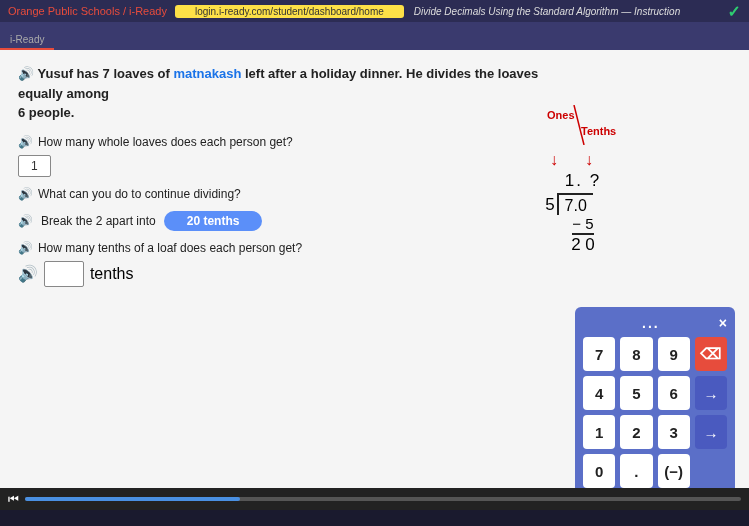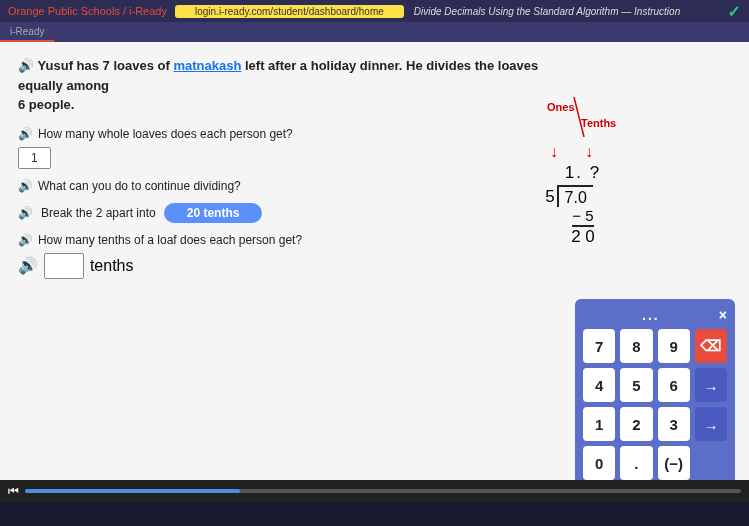--- a/index.html
+++ b/index.html
@@ -62,21 +62,20 @@
     }
     .problem-text {
       font-size: 13px;
       color: #222;
       font-weight: bold;
       line-height: 1.5;
       margin-bottom: 12px;
       max-width: 560px;
     }
     .problem-text .underline {
-      text-decoration: underline;
       color: #1a73e8;
     }
     .section {
       margin-bottom: 10px;
     }
     .section-question {
       font-size: 12px;
       color: #222;
       margin-bottom: 6px;
       display: flex;
@@ -213,21 +212,21 @@
     .numpad-btn.backspace {
       background: #e74c3c;
       color: #fff;
     }
     .numpad-btn.arrow-btn {
       background: #4a5abf;
       color: #fff;
     }
     .tab-bar {
       background: #3a3a6e;
-      height: 20px;
+      height: 28px;
       display: flex;
       align-items: flex-end;
     }
   </style>
 </head>
 <body>
 
 <div class="top-bar">
   <span class="logo">Orange Public Schools / i-Ready</span>
   <span class="url-bar">login.i-ready.com/student/dashboard/home</span>

